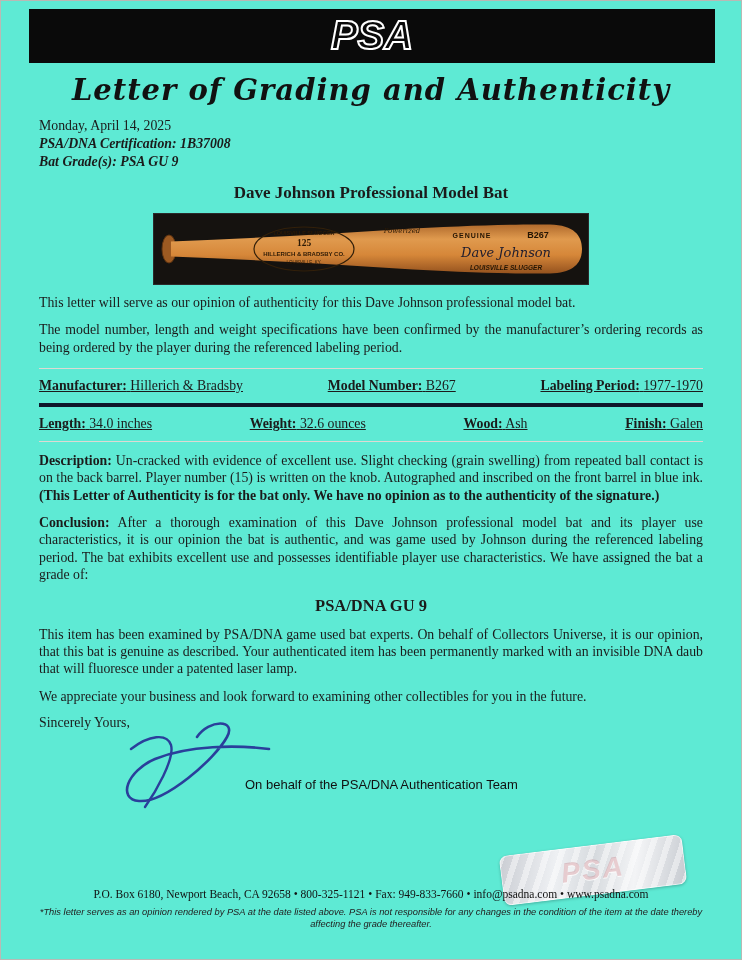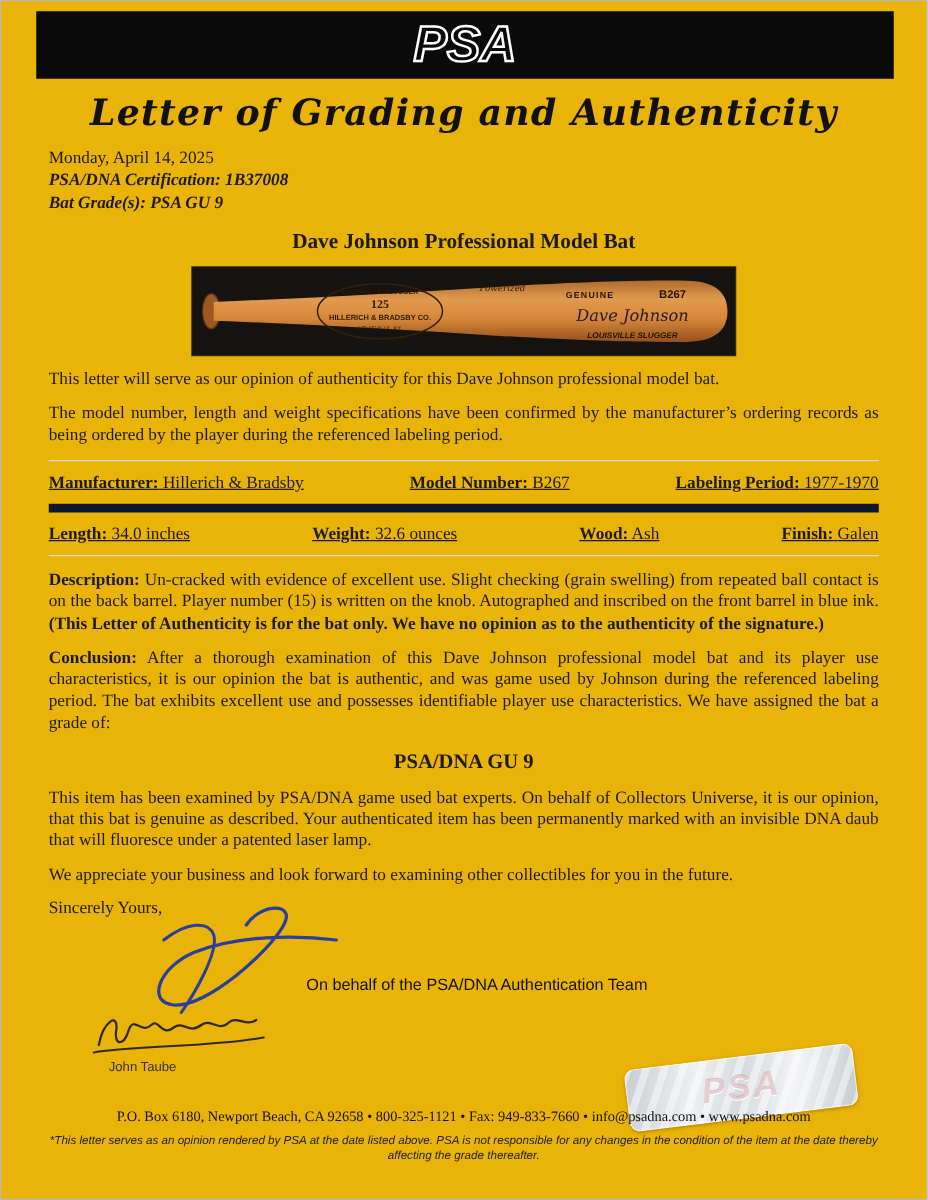--- a/index.html
+++ b/index.html
@@ -1,19 +1,19 @@
 <!DOCTYPE html>
 <html><head>
 <meta charset="utf-8">
 <style>
   * { margin:0; padding:0; box-sizing:border-box; }
   html,body { background:#e9e9e9; }
   .page {
     width:742px; height:960px; margin:0 auto; position:relative;
-    background:#eab308; border:1px solid #b9b9b4; overflow:hidden;
+    background:#5eead4; border:1px solid #b9b9b4; overflow:hidden;
     font-family:"Liberation Serif", serif; color:#1b1b1b;
   }
   .banner {
     margin:8px 26px 0 28px; height:54px; background:#0a0a0a;
     display:flex; align-items:center; justify-content:center;
   }
   .script-title {
     margin-top:10px; text-align:center;
     font-family:"DejaVu Serif", serif; font-style:italic; font-weight:bold;
     font-size:29px; letter-spacing:1px; color:#111;
@@ -22,21 +22,21 @@
   .meta-bi { font-weight:bold; font-style:italic; }
   .item-title { margin-top:12px; text-align:center; font-weight:bold; font-size:17px; }
   .bat-photo {
     width:434px; height:70px; margin:11px auto 0; background:#15120f;
     box-shadow:0 0 0 1px #2a2a2a;
   }
   .para { margin:10px 38px 0 38px; font-size:13.8px; line-height:1.26; text-align:justify; }
   .b { font-weight:bold; }
   .specs { display:flex; justify-content:space-between; margin:0 38px; font-size:13.8px;text-decoration:underline; }
   .specs-row1 { border-top:1px solid #ddd9d2; margin-top:12px; padding-top:9px; }
-  .specs-row2 { border-top:7px solid #0f172a; margin-top:9px; padding-top:9px;
+  .specs-row2 { border-top:4px solid #0f172a; margin-top:9px; padding-top:9px;
                 border-bottom:1px solid #ddd9d2; padding-bottom:9px; }
   .grade-line { margin-top:12px; text-align:center; font-weight:bold; font-size:16.5px; }
   .sig-area { position:relative; height:160px; margin:10px 38px 0 38px; font-size:13.8px; }
   .sincerely { position:absolute; left:0; top:0; }
   .blue-sig { position:absolute; left:30px; top:2px; }
   .on-behalf { position:absolute; left:206px; top:62px;
                font-family:"Liberation Sans", sans-serif; font-size:13px; color:#111; }
   .taube-block { position:absolute; left:30px; top:86px; }
   .taube-name { font-family:"Liberation Sans", sans-serif; font-size:10.5px; color:#333; margin-left:18px; margin-top:-4px; }
   .hologram {
@@ -172,27 +172,20 @@
   <div class="sig-area">
     <div class="sincerely">Sincerely Yours,</div>
 
     <svg class="blue-sig" width="230" height="100" viewBox="0 0 230 100">
       <path d="M128,20 C140,2 168,2 158,20 C146,42 96,86 70,84 C48,82 58,54 86,42 C120,28 168,28 200,32" fill="none" stroke="#2a3f9b" stroke-width="2.6" stroke-linecap="round"></path>
       <path d="M62,32 C80,18 98,16 102,28 C106,42 86,76 76,90" fill="none" stroke="#2a3f9b" stroke-width="2.4" stroke-linecap="round"></path>
     </svg>
 
     <div class="on-behalf">On behalf of the PSA/DNA Authentication Team</div>
 
-    <div class="taube-block">
-      <svg width="150" height="44" viewBox="0 0 150 44">
-        <path d="M10,32 C14,12 26,6 24,20 C22,32 30,34 34,20 C38,8 44,24 52,16 C58,10 60,26 70,18 C78,12 82,24 92,16 C100,10 106,22 114,14 C120,8 128,18 136,12" fill="none" stroke="#2a2a2a" stroke-width="1.8" stroke-linecap="round"></path>
-        <path d="M6,38 C40,32 100,34 142,26" fill="none" stroke="#2a2a2a" stroke-width="1.6" stroke-linecap="round"></path>
-      </svg>
-      <div class="taube-name">John Taube</div>
-    </div>
   </div>
 
   <div class="hologram">
     <span class="hologram-text">PSA</span>
   </div>
 
   <div class="footer">
     <div class="footer-contact">P.O. Box 6180, Newport Beach, CA 92658 • 800-325-1121 • Fax: 949-833-7660 • info@psadna.com • www.psadna.com</div>
     <div class="footer-disclaimer">*This letter serves as an opinion rendered by PSA at the date listed above. PSA is not responsible for any changes in the condition of the item at the date thereby affecting the grade thereafter.</div>
   </div>

